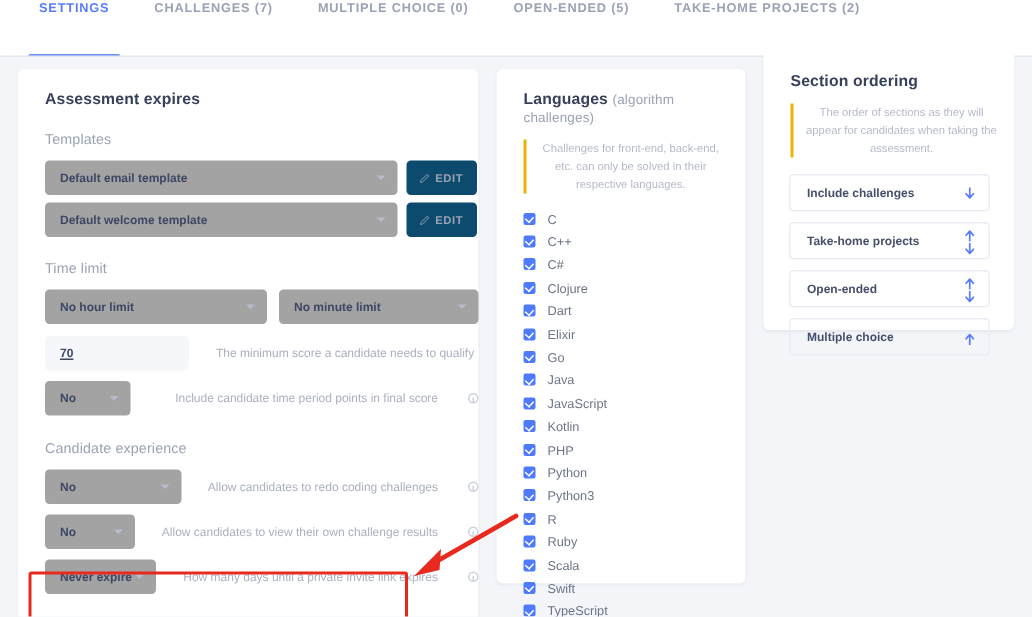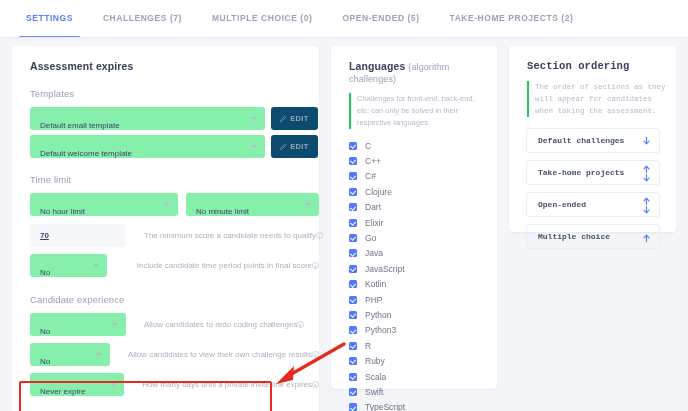--- a/index.html
+++ b/index.html
@@ -18,64 +18,64 @@
     background: #ffffff;
     display: flex; align-items: center;
     padding-left: 26px;
   }
   .tabbar:after {
     content: ""; position: absolute; left: 0; bottom: 0; width: 688px; height: 1px;
     background: #e6e9f2;
   }
   .tab {
     position: relative; height: 38px;
-    display: flex; align-items: center;
+    display: flex; 
     font-size: 8.5px; font-weight: bold; letter-spacing: .55px;
     color: #9aa2b5; margin-right: 30px; white-space: nowrap;
     cursor: pointer; padding-bottom: 2px;
   }
   .tab.active { color: #5b7cfa; }
   .tab.active:after {
     content: ""; position: absolute; left: -7px; right: -7px; bottom: 0;
     height: 2.5px; background: #6b8cfb; border-radius: 2px;
   }
 
   
   .panel {
     position: absolute; background: #ffffff; border-radius: 4px;
     box-shadow: 0 1px 2px rgba(40,50,90,.07);
   }
   #panel-settings { left: 12px;  top: 46px; width: 307px; height: 400px; }
   #panel-langs    { left: 331px; top: 46px; width: 166px; height: 343px; }
-  #panel-order    { left: 509px; top: 46px; width: 167px; height: 186px; font-family: Liberation Mono, monospace; }
+  #panel-order    { left: 509px; top: 34px; width: 167px; height: 186px; }
 
   .panel-title {
     font-size: 10.5px; font-weight: bold; color: #38405a;
     padding: 14px 0 0 18px; letter-spacing: .1px;
   }
   .panel-title .sub { font-weight: normal; color: #9aa2b5; font-size: 9px; }
 
   .helper {
     margin: 9px 0 0 18px; padding-left: 6px;
-    border-left: 2px solid #22c55e;
-    font-size: 7.5px; line-height: 12px; color: #b4bac9; width: 135px;
+    border-left: 2px solid #eab308;
+    font-size: 7.5px; line-height: 12px; color: #b4bac9; width: 135px; text-align: center;
   }
   #panel-order .helper { width: 140px; }
 
   .group-label {
     font-size: 9.5px; color: #9aa2b5; padding: 0 0 0 18px; letter-spacing: .1px;
   }
 
   .row { display: flex; align-items: center; padding-left: 18px; }
 
   
   .select {
-    position: relative; height: 23px; background: #86efac; border-radius: 3px;
-    display: flex; align-items: flex-end;
-    font-size: 8px; font-weight: normal; color: #3d4663;
+    position: relative; height: 23px; background: #a3a3a3; border-radius: 3px;
+    display: flex; align-items: center;
+    font-size: 8px; font-weight: bold; color: #3d4663;
     padding-left: 10px; cursor: pointer; user-select: none;
   }
   .select .caret {
     position: absolute; right: 8px; top: 50%; margin-top: -1.5px;
     width: 0; height: 0;
     border-left: 3.5px solid transparent; border-right: 3.5px solid transparent;
     border-top: 3.5px solid #b6bccb;
   }
   .input {
     height: 23px; background: #f6f7fb; border-radius: 3px; border: none;
@@ -83,21 +83,21 @@
     padding-left: 10px; font-family: "Liberation Sans", sans-serif;
   }
   .editbtn {
     height: 23px; width: 47px; background: #0c4a6e; border-radius: 3px;
     display: flex; align-items: center; justify-content: center; gap: 3px;
     font-size: 7.5px; font-weight: bold; color: #9aa2b5; letter-spacing: .4px;
     cursor: pointer;
   }
   .pencil { display: block; }
   .desc {
-    font-size: 8px; color: #aab0c0; display: flex; align-items: center; gap: 0;
+    font-size: 8px; color: #aab0c0; display: flex; align-items: center; gap: 20px;
     white-space: nowrap;
   }
   .info {
     display: inline-block; width: 7px; height: 7px; border-radius: 50%;
     border: 1px solid #ccd1dd; position: relative; flex: none;
   }
   .info:after {
     content: ""; position: absolute; left: 2px; top: 1.5px;
     width: 1px; height: 3px; background: #ccd1dd;
   }
@@ -343,21 +343,21 @@
     </div>
   </div>
 
   <div class="panel" id="panel-order">
     <div class="panel-title">Section ordering</div>
     <div class="helper">The order of sections as they will appear for candidates when taking the assessment.</div>
 
     <div style="margin-top:11px;">
 
       <div class="order-item">
-        <span>Default challenges</span>
+        <span>Include challenges</span>
         <span class="arrows">
           <svg class="arr" width="7" height="9" viewBox="0 0 8 10">
             <path d="M4 0 V7 M1.2 4.6 L4 7.8 L6.8 4.6" fill="none" stroke="#5b7cfa" stroke-width="1.3" stroke-linecap="round" stroke-linejoin="round"></path>
           </svg>
         </span>
       </div>
 
       <div class="order-item">
         <span>Take-home projects</span>
         <span class="arrows">

